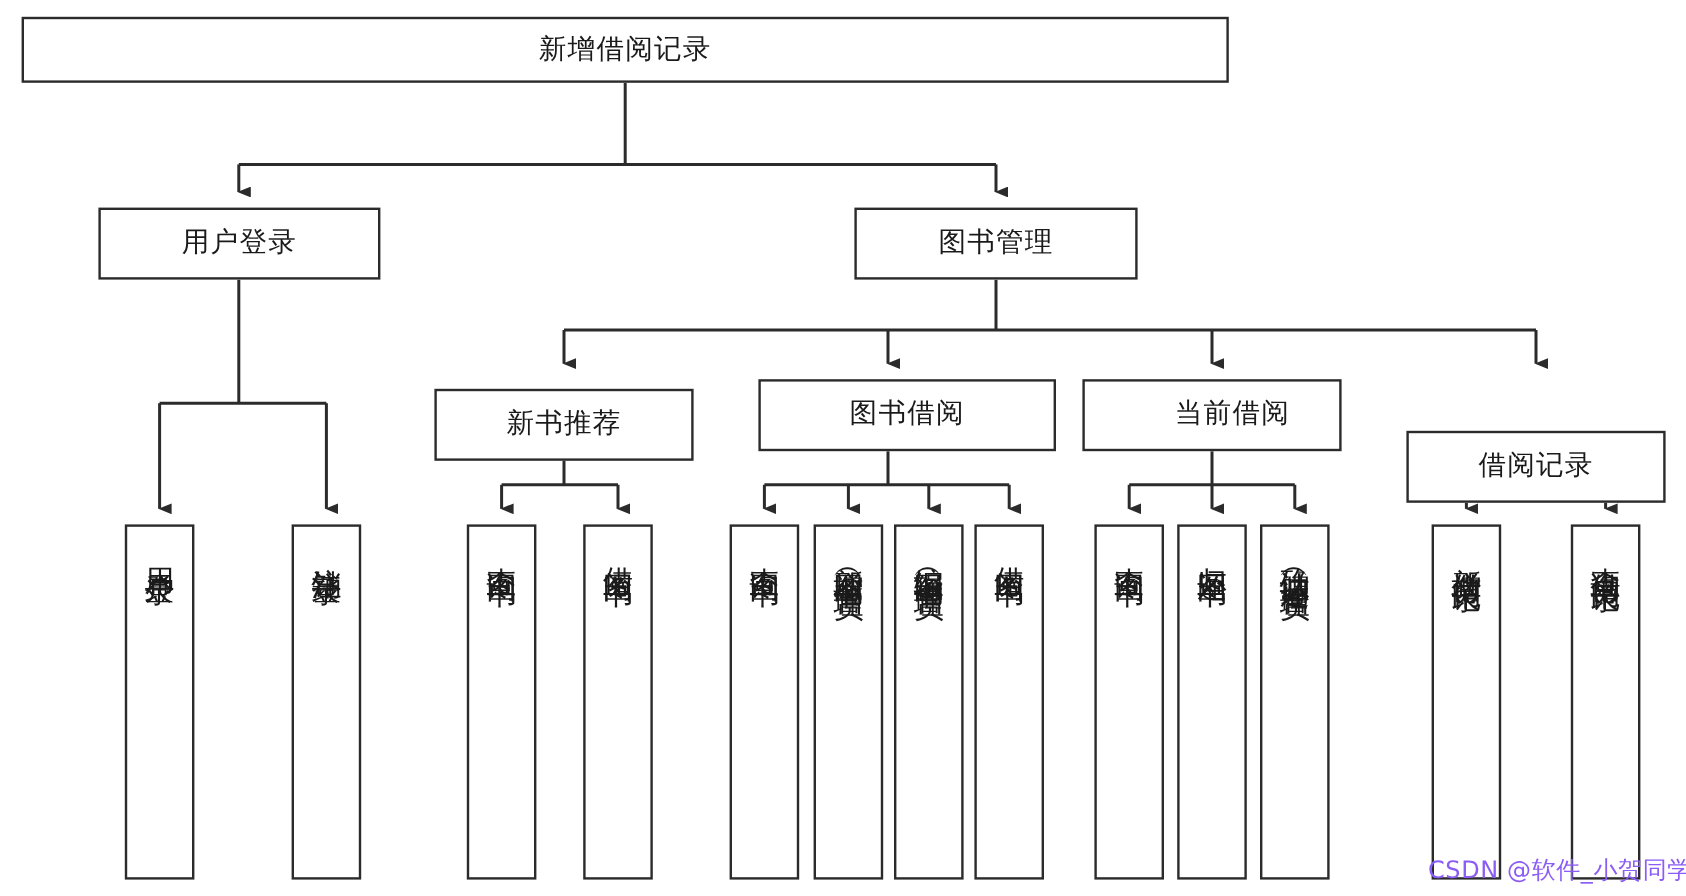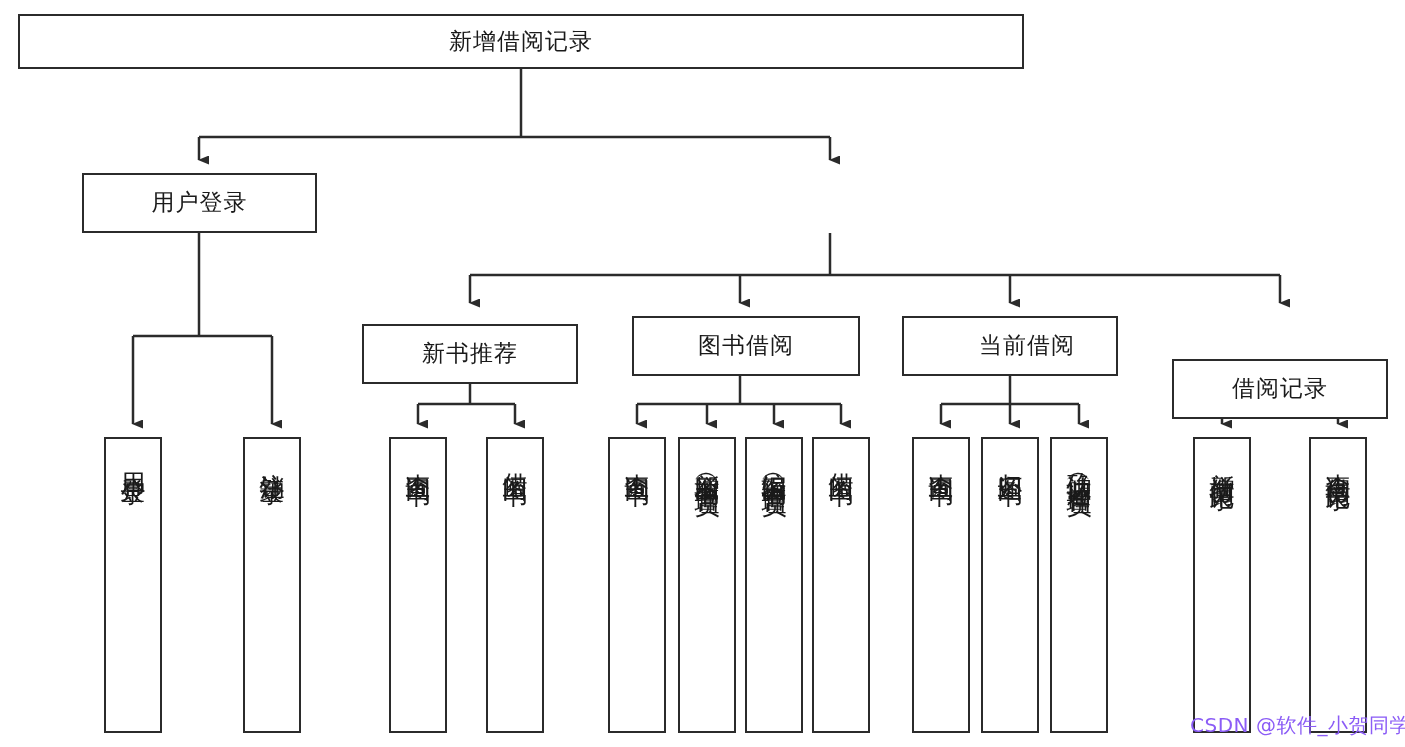--- a/index.html
+++ b/index.html
@@ -122,25 +122,28 @@
     </g>
   </svg>
 
   <div class="node horizontal" style="left:18px; top:14px; width:1006px; height:55px;">
     <span class="node-label">新增借阅记录</span>
   </div>
 
   <div class="node horizontal" style="left:82px; top:173px; width:235px; height:60px;">
     <span class="node-label">用户登录</span>
   </div>
+  <div class="node horizontal" style="left:712px; top:173px; width:236px; height:60px;">
+    <span class="node-label">图书管理</span>
+  </div>
 
   <div class="node horizontal" style="left:362px; top:324px; width:216px; height:60px;">
     <span class="node-label">新书推荐</span>
   </div>
-  <div class="node horizontal" style="left:632px; top:316px; width:228px; height:60px;">
+  <div class="node horizontal" style="left:632px; top:316px; width:248px; height:60px;">
     <span class="node-label">图书借阅</span>
   </div>
   <div class="node horizontal" style="left:902px; top:316px; width:216px; height:60px;padding-left:34px;">
     <span class="node-label">当前借阅</span>
   </div>
   <div class="node horizontal" style="left:1172px; top:316px; width:216px; height:60px;margin-top:43px;">
     <span class="node-label">借阅记录</span>
   </div>
 
   <div class="node vertical" style="left:104px; top:437px; width:58px; height:296px;">

